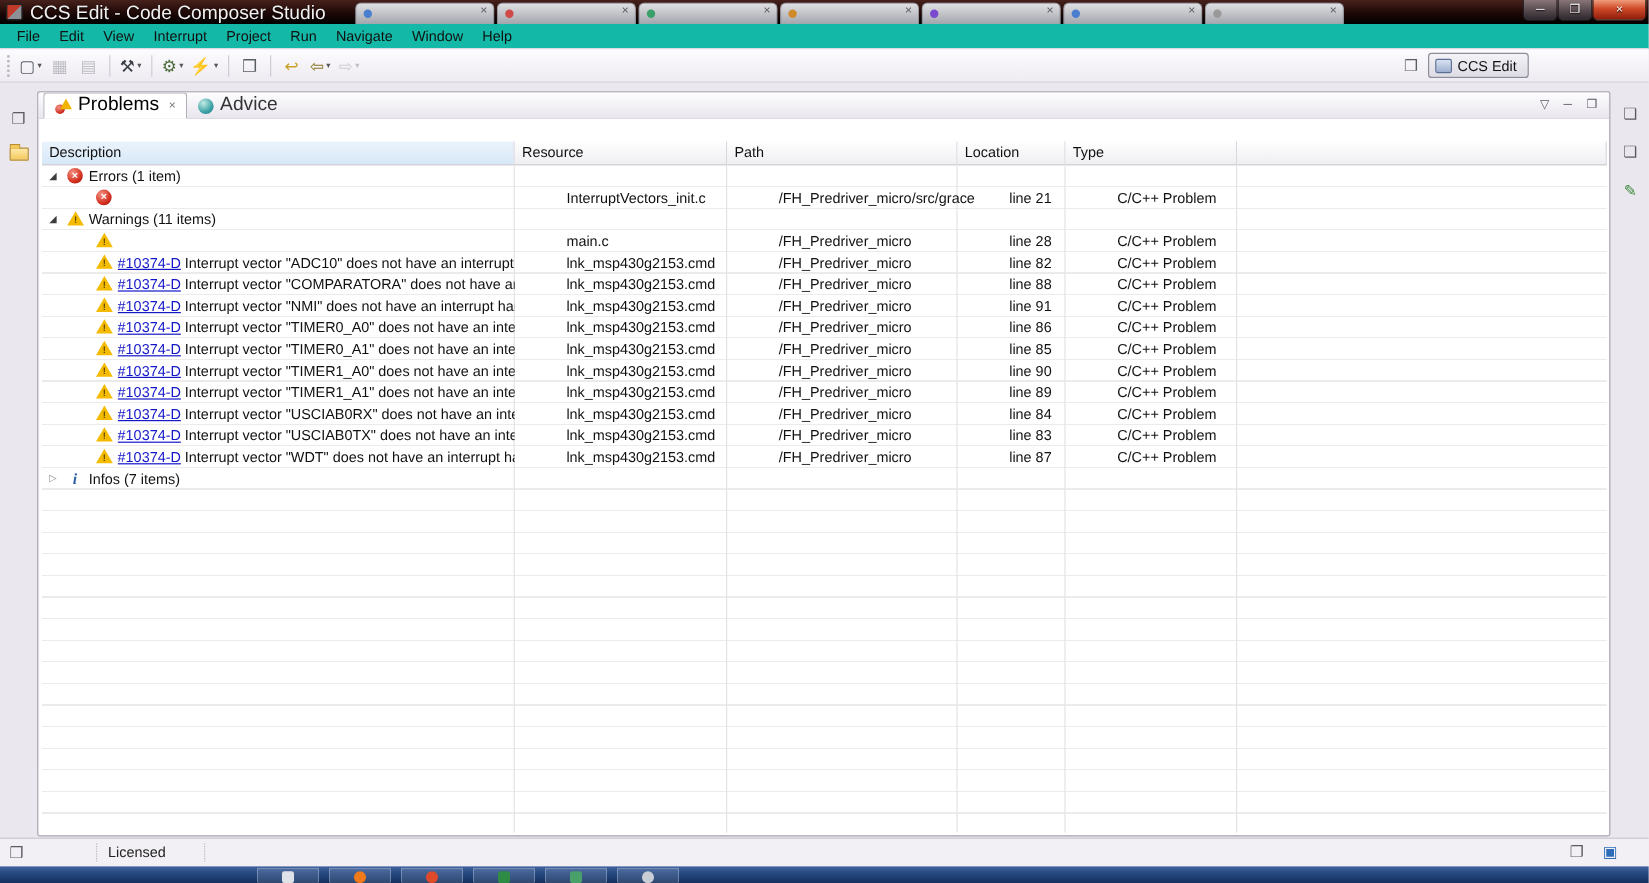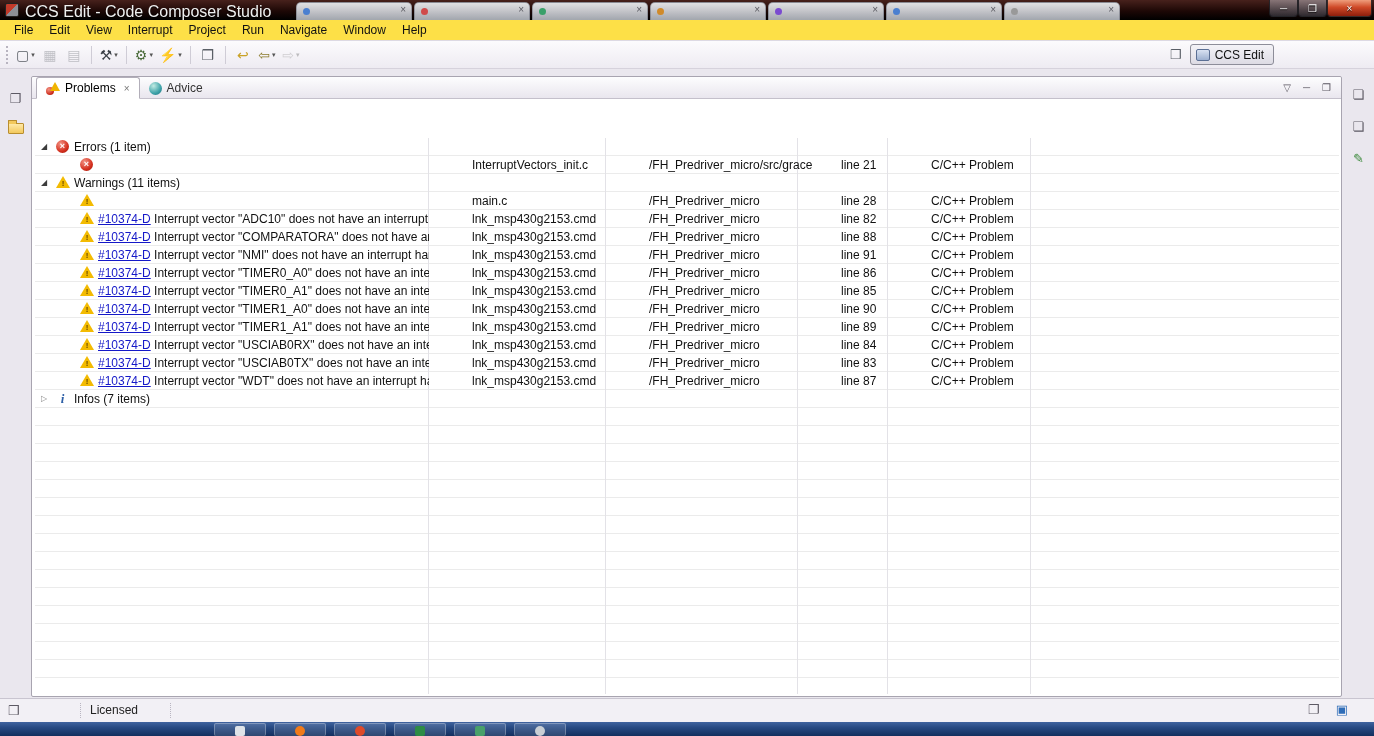--- a/index.html
+++ b/index.html
@@ -22,21 +22,21 @@
     border:1px solid rgba(110,112,122,.55); border-bottom:none; }
   .bg-dot { position:absolute; left:6px; top:5px; width:7px; height:7px; border-radius:50%; }
   .bg-x { position:absolute; right:5px; top:1px; font-size:10px; color:#5a5a62; }
   .win-controls { position:absolute; right:2px; top:0; display:flex; }
   .win-btn { width:29px; height:17px; display:flex; align-items:center; justify-content:center;
     color:#fff; font-size:10px; border:1px solid rgba(25,25,30,.85); border-top:none;
     border-radius:0 0 4px 4px; background:linear-gradient(rgba(200,200,210,.5), rgba(80,80,92,.5));
     text-shadow:0 1px 1px #000; }
   .win-btn.close { width:45px; background:linear-gradient(#ef9d7c, #cf4a28 45%, #8e1e0c); }
   
-  .menubar { position:absolute; left:0; top:20px; width:1374px; height:21px; background:#fde047;
+  .menubar { position:absolute; left:0; top:20px; width:1374px; height:21px; background:#14b8a6;
     border-bottom:1px solid #ddd9e3; display:flex; align-items:center; padding-left:6px; }
   .menu-item { padding:0 8px; height:21px; line-height:21px; color:#111; }
   
   .toolbar { position:absolute; left:0; top:41px; width:1374px; height:28px;
     background:linear-gradient(#fcfbfd, #eeebf2); border-bottom:1px solid #d6d2dc;
     display:flex; align-items:center; padding-left:4px; }
   .tb-handle { width:3px; height:18px; border-left:2px dotted #b8b4c0; margin:0 4px 0 2px; }
   .tb-sep { width:1px; height:18px; background:#cfccd6; margin:0 5px; }
   .tb-btn { height:22px; min-width:24px; display:flex; align-items:center; justify-content:center;
     border-radius:3px; padding:0 3px; }
@@ -65,21 +65,21 @@
     background:#f3c95c; border:1px solid #b98e2f; border-bottom:none; border-radius:1px 1px 0 0; }
   
   .pview { position:absolute; left:31px; top:7px; width:1311px; height:621px; background:#fff;
     border:1px solid #a8a4b0; border-radius:2px; }
   .pview-tabs { position:absolute; left:0; top:0; right:0; height:22px; border-radius:2px 2px 0 0;
     background:linear-gradient(#fdfdfe, #e9e6ee); border-bottom:1px solid #c4c0cb;
     display:flex; padding-left:4px; }
   .vtab { height:22px; display:flex; align-items:center; gap:5px; padding:0 9px; color:#333; }
   .vtab.active { background:#fff; border:1px solid #b2aeb9; border-bottom:1px solid #fff;
     border-radius:3px 3px 0 0; color:#000; }
-  .vtab-label { font-size:12px; white-space:nowrap; }
+  .vtab-label { font-size:16px; white-space:nowrap; }
   .vtab-close { font-size:10px; color:#777; margin-left:3px; }
   .icon-problems { width:14px; height:13px; position:relative; display:inline-block; }
   .icon-problems .ip-a { position:absolute; left:0; bottom:0; width:8px; height:8px; border-radius:50%;
     background:radial-gradient(circle at 35% 30%, #f29384, #cf2f1e 65%, #8e1203); }
   .icon-problems .ip-b { position:absolute; right:0; top:0; width:0; height:0;
     border-left:5px solid transparent; border-right:5px solid transparent; border-bottom:9px solid #f0b400; }
   .icon-advice { width:13px; height:13px; border-radius:50%; display:inline-block;
     background:radial-gradient(circle at 35% 30%, #c2ebe3, #3da2a8 60%, #1e6e7e); }
   .vtools { position:absolute; right:10px; top:5px; display:flex; gap:12px; color:#5a5660; font-size:10px; }
   .vtool { line-height:12px; }
@@ -283,20 +283,28 @@
             <span class="vtab-label">Advice</span>
           </div>
         </div>
       <div class="vtools">
         <span class="vtool">▽</span>
         <span class="vtool">─</span>
         <span class="vtool">❐</span>
       </div>
     </div>
     <div class="ptable">
+      <div class="thead">
+          <div class="th th-first" style="width: 394px;"><span class="th-label">Description</span></div>
+          <div class="th" style="width: 177px;"><span class="th-label">Resource</span></div>
+          <div class="th" style="width: 192px;"><span class="th-label">Path</span></div>
+          <div class="th" style="width: 90px;"><span class="th-label">Location</span></div>
+          <div class="th" style="width: 143px;"><span class="th-label">Type</span></div>
+          <div class="th" style="width: 308px;"><span class="th-label"></span></div>
+        </div>
       <div class="tbody">
           <div class="vline" style="left: 393px;"></div>
           <div class="vline" style="left: 570px;"></div>
           <div class="vline" style="left: 762px;"></div>
           <div class="vline" style="left: 852px;"></div>
           <div class="vline" style="left: 995px;"></div>
           <div class="trow" style="top: 0px;">
             <div class="cell-desc">
               <span class="expander">◢</span>
               <span class="icon-error" style="left: 21px;">×</span>

